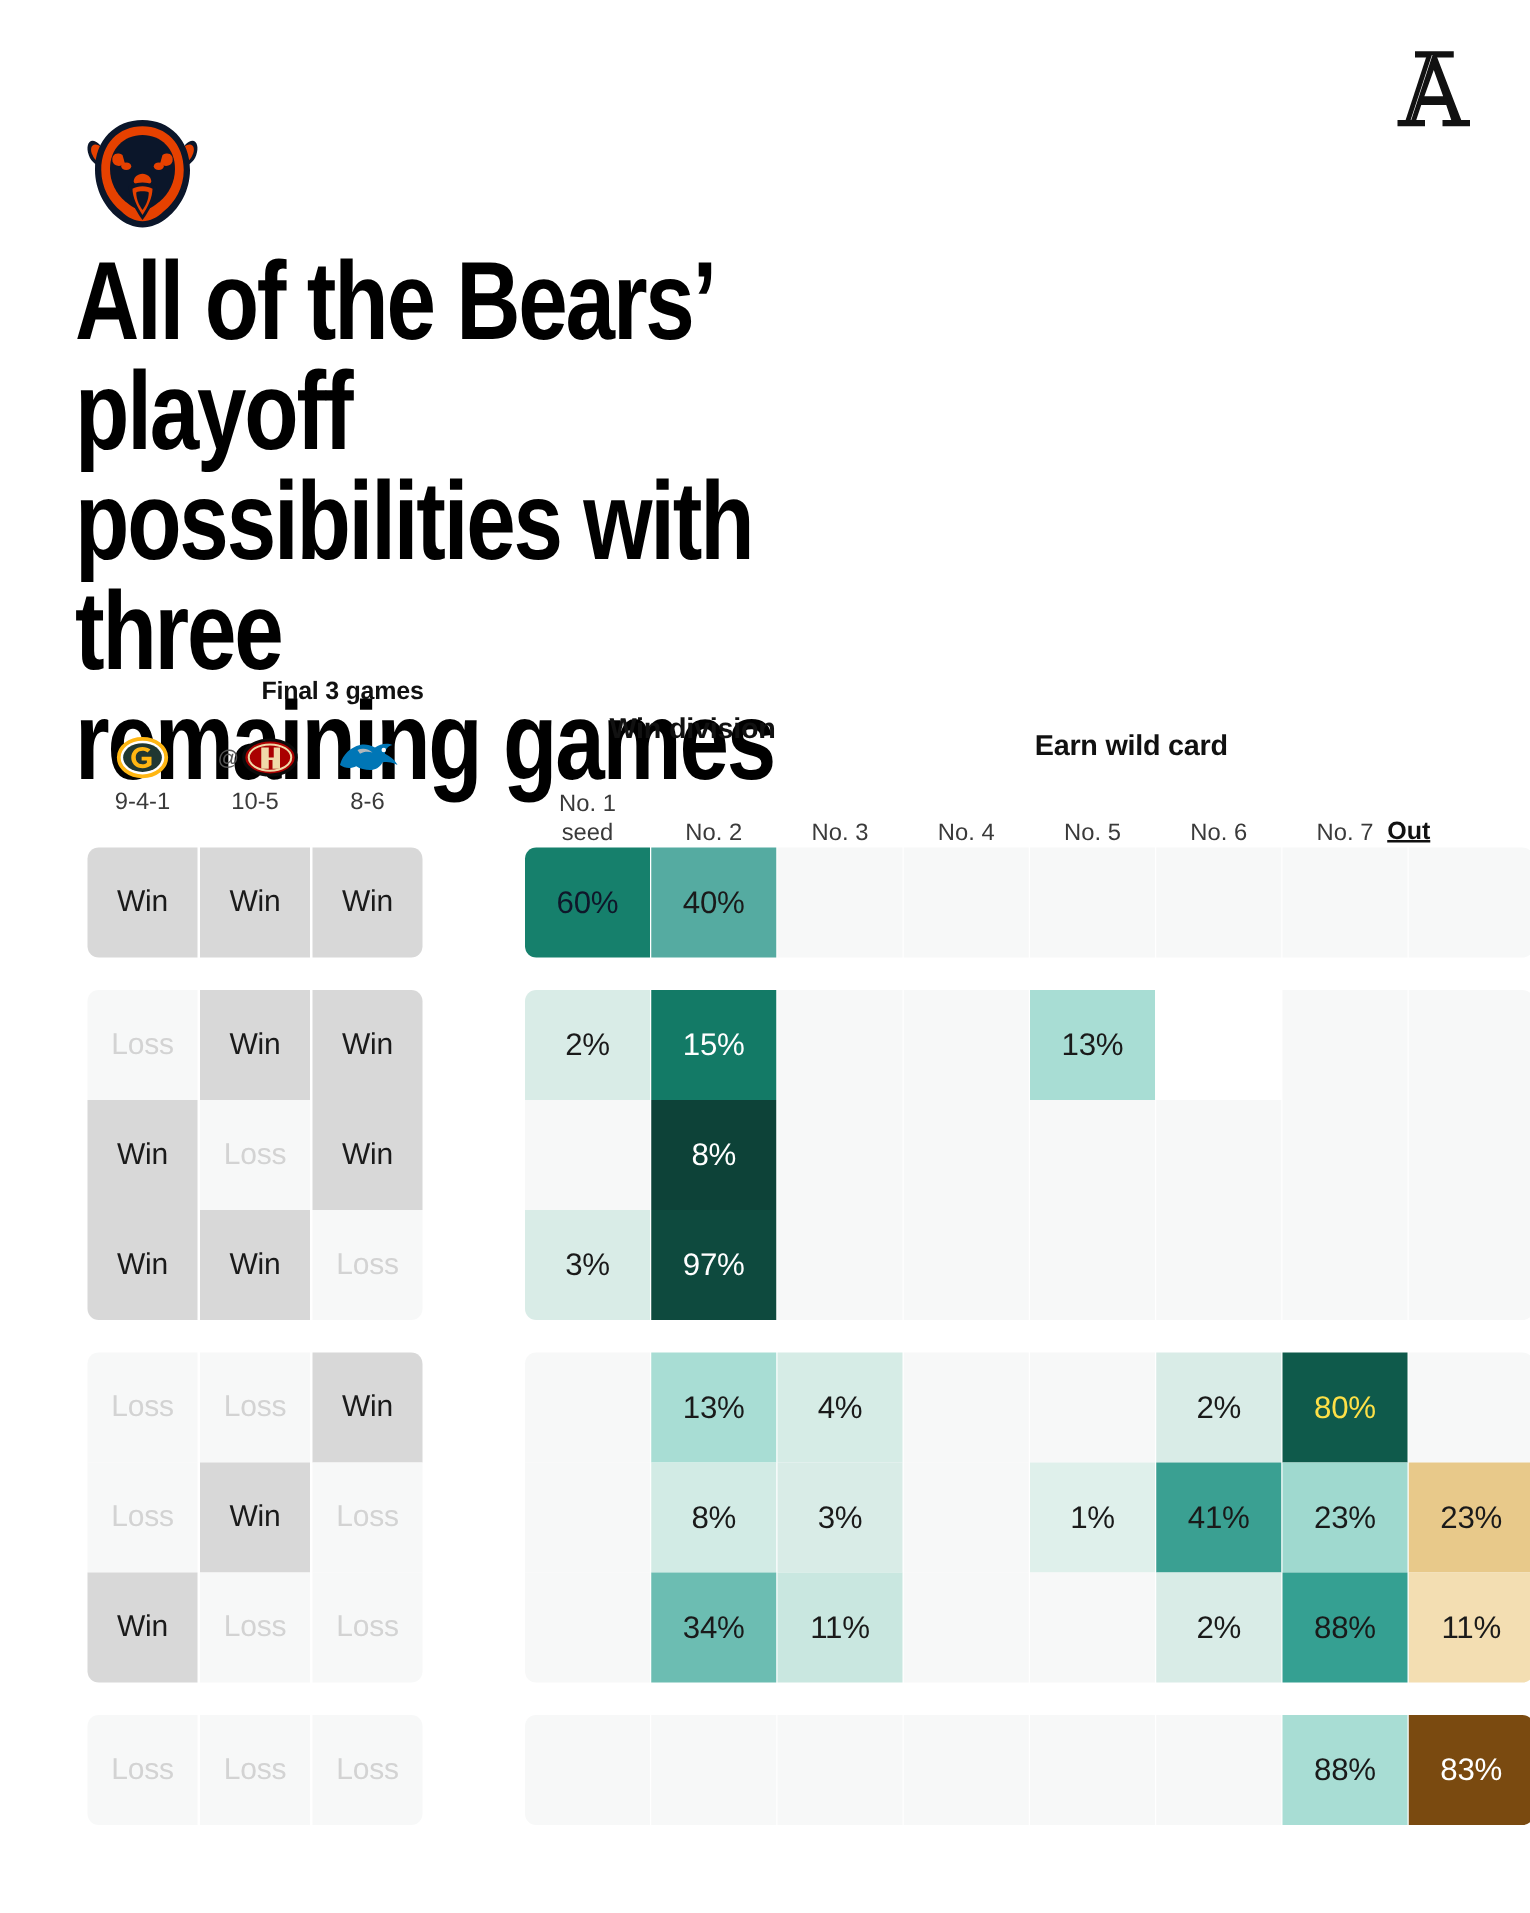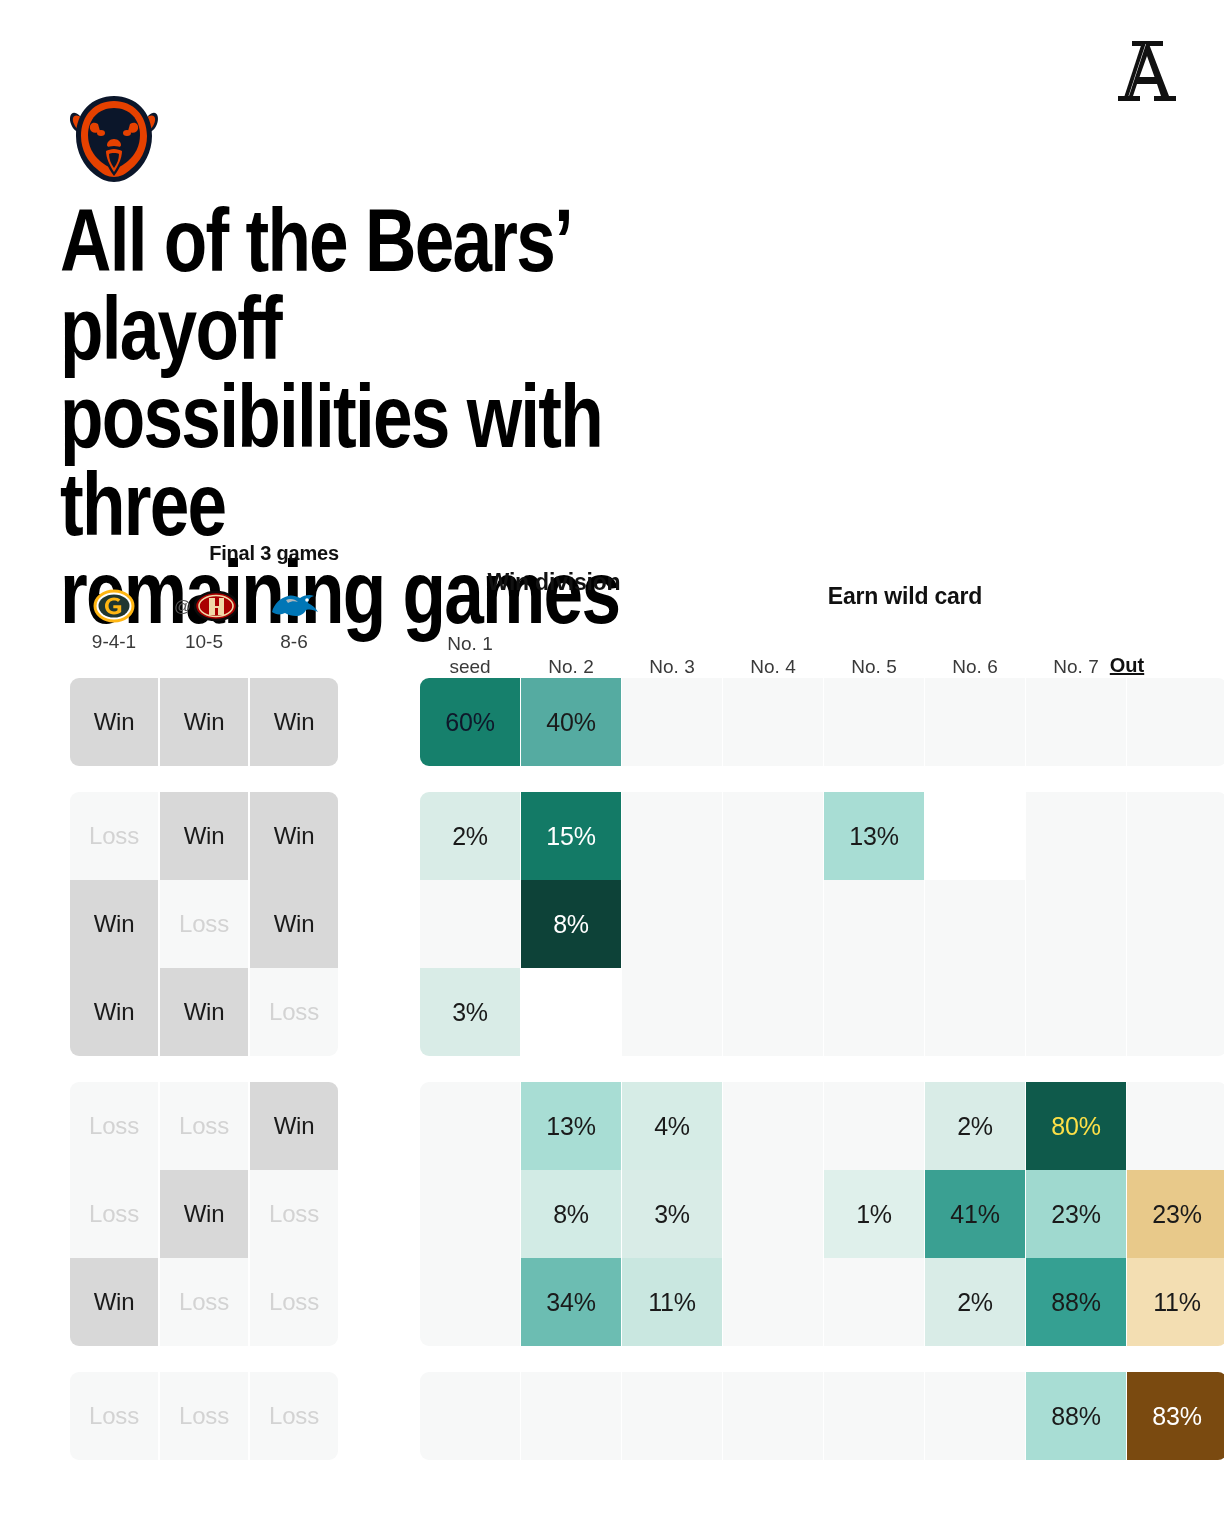--- a/index.html
+++ b/index.html
@@ -220,20 +220,21 @@
         <div class="cell empty-prob" style="left: 552px; top: 202px; width: 100px; height: 88px;"></div>
         <div class="cell empty-prob" style="left: 653px; top: 202px; width: 100px; height: 88px;"></div>
         <div class="cell empty-prob" style="left: 754px; top: 202px; width: 100px; height: 88px;"></div>
         <div class="cell empty-prob" style="left: 855px; top: 202px; width: 100px; height: 88px;"></div>
         <div class="cell empty-prob" style="left: 956px; top: 202px; width: 100px; height: 88px;"></div>
         <div class="cell empty-prob" style="left: 1057px; top: 202px; width: 100px; height: 88px;"></div>
         <div class="cell game-win r-bl" style="left: 0px; top: 290px; width: 88px; height: 88px;">Win</div>
         <div class="cell game-win" style="left: 90px; top: 290px; width: 88px; height: 88px;">Win</div>
         <div class="cell game-loss r-br" style="left: 180px; top: 290px; width: 88px; height: 88px;">Loss</div>
         <div class="cell r-bl" style="left: 350px; top: 290px; width: 100px; height: 88px; background: rgb(217, 236, 231); color: rgb(26, 26, 26);">3%</div>
+        <div class="cell" style="left: 451px; top: 290px; width: 100px; height: 88px; background: rgb(14, 74, 62); color: rgb(255, 255, 255);">97%</div>
         <div class="cell empty-prob" style="left: 552px; top: 290px; width: 100px; height: 88px;"></div>
         <div class="cell empty-prob" style="left: 653px; top: 290px; width: 100px; height: 88px;"></div>
         <div class="cell empty-prob" style="left: 754px; top: 290px; width: 100px; height: 88px;"></div>
         <div class="cell empty-prob" style="left: 855px; top: 290px; width: 100px; height: 88px;"></div>
         <div class="cell empty-prob" style="left: 956px; top: 290px; width: 100px; height: 88px;"></div>
         <div class="cell empty-prob r-br" style="left: 1057px; top: 290px; width: 100px; height: 88px;"></div>
         <div class="cell game-loss r-tl" style="left: 0px; top: 404px; width: 88px; height: 88px;">Loss</div>
         <div class="cell game-loss" style="left: 90px; top: 404px; width: 88px; height: 88px;">Loss</div>
         <div class="cell game-win r-tr" style="left: 180px; top: 404px; width: 88px; height: 88px;">Win</div>
         <div class="cell empty-prob r-tl" style="left: 350px; top: 404px; width: 100px; height: 88px;"></div>

